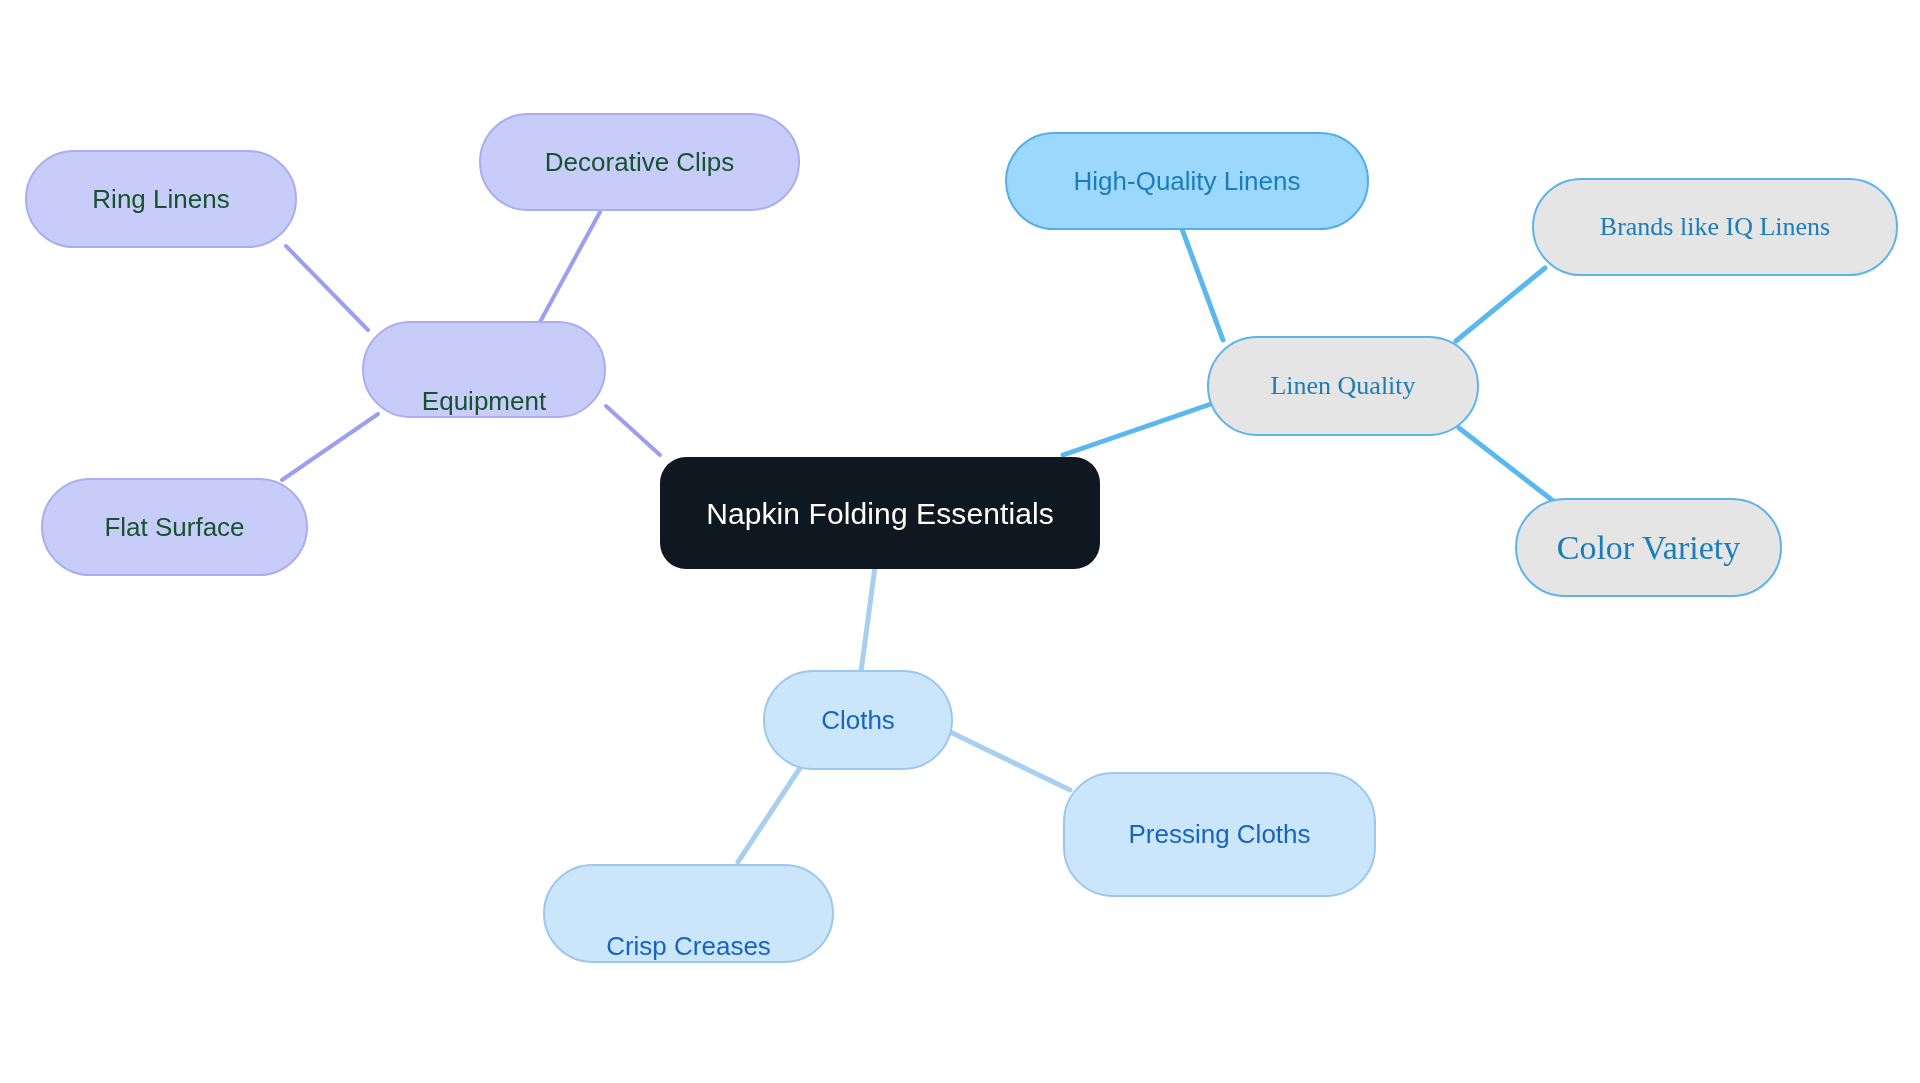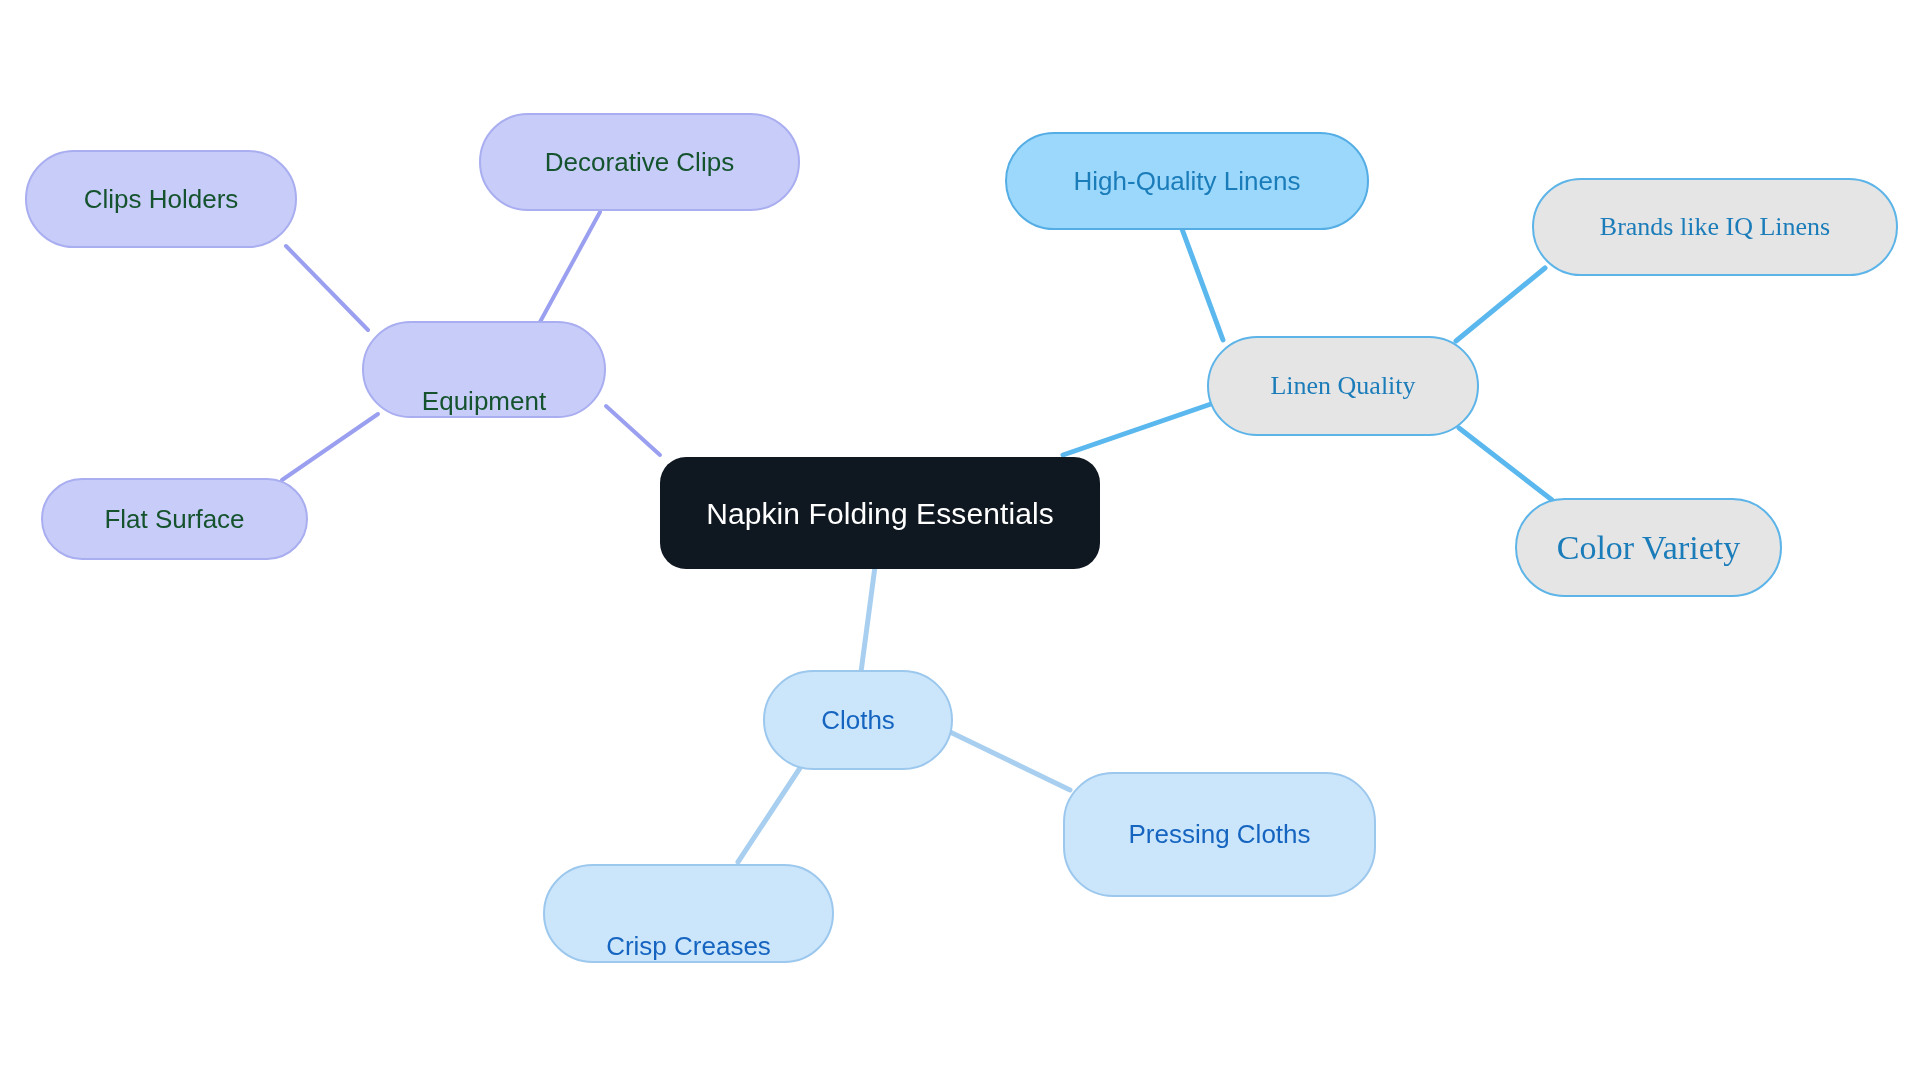--- a/index.html
+++ b/index.html
@@ -98,26 +98,26 @@
     </svg>
 
   <div id="nodes">
       <div class="node root" style="left: 660px; top: 445px; width: 440px; height: 112px; font-size: 30px; border-radius: 26px;">
         <span class="node-label">Napkin Folding Essentials</span>
       </div>
       <div class="node branch purple" style="left: 362px; top: 321px; width: 244px; height: 97px; font-size: 26px; border-radius: 49px; align-items: flex-end;">
         <span class="node-label">Equipment</span>
       </div>
       <div class="node leaf purple" style="left: 25px; top: 150px; width: 272px; height: 98px; font-size: 26px; border-radius: 49px;">
-        <span class="node-label">Clips Holders</span>
+        <span class="node-label">Ring Linens</span>
       </div>
       <div class="node leaf purple" style="left: 479px; top: 113px; width: 321px; height: 98px; font-size: 26px; border-radius: 49px;">
         <span class="node-label">Decorative Clips</span>
       </div>
-      <div class="node leaf purple" style="left: 41px; top: 478px; width: 267px; height: 82px; font-size: 26px; border-radius: 49px;">
+      <div class="node leaf purple" style="left: 41px; top: 478px; width: 267px; height: 98px; font-size: 26px; border-radius: 49px;">
         <span class="node-label">Flat Surface</span>
       </div>
       <div class="node branch blue-mid" style="left: 1207px; top: 336px; width: 272px; height: 100px; font-size: 26px; border-radius: 50px;">
         <span class="node-label">Linen Quality</span>
       </div>
       <div class="node leaf blue-strong" style="left: 1005px; top: 132px; width: 364px; height: 98px; font-size: 26px; border-radius: 49px;">
         <span class="node-label">High-Quality Linens</span>
       </div>
       <div class="node leaf blue-mid" style="left: 1532px; top: 178px; width: 366px; height: 98px; font-size: 26px; border-radius: 49px;">
         <span class="node-label">Brands like IQ Linens</span>

